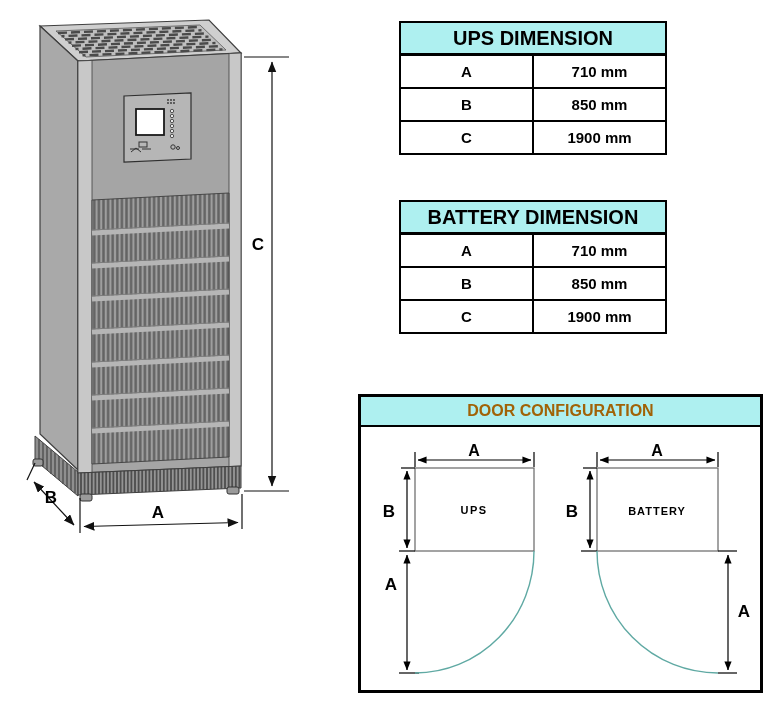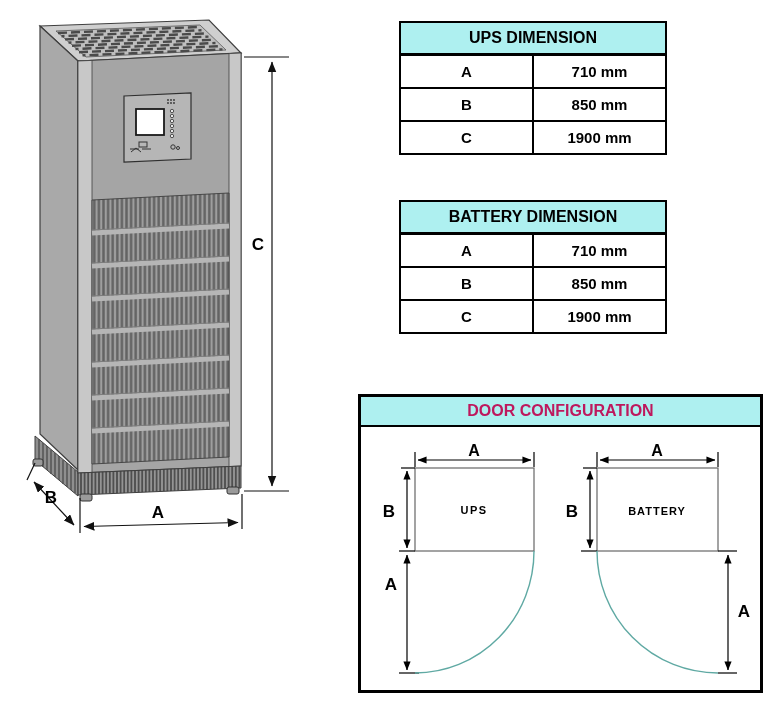--- a/index.html
+++ b/index.html
@@ -9,38 +9,38 @@
   }
   svg text{font-family:"Liberation Sans",sans-serif;}
 
   
   .dim-table{
     position:absolute;width:268px;border-collapse:collapse;table-layout:fixed;
     background:#ffffff;
   }
   .dim-table th{
     background:#aef0f0;border:2px solid #000;border-bottom:3px solid #000;
-    height:28px;font-size:16px;font-weight:bold;color:#000;text-align:center;
+    height:28px;font-size:20px;font-weight:bold;color:#000;text-align:center;
   }
   .dim-table td{
     border:2px solid #000;height:29px;text-align:center;
     font-size:15px;font-weight:bold;color:#000;
   }
   .dim-table td.lbl{width:48px;}
   .t-ups{left:399px;top:21px;}
   .t-batt{left:399px;top:200px;padding-left:25px;}
 
   
   .door-box{
     position:absolute;left:358px;top:394px;width:399px;height:293px;
     border:3px solid #000;background:#ffffff;
   }
   .door-header{
     height:28px;line-height:28px;background:#aef0f0;border-bottom:2px solid #000;
-    text-align:center;font-size:16px;font-weight:bold;color:#be185d;
+    text-align:center;font-size:16px;font-weight:bold;color:#a16207;
   }
   .door-canvas{display:block;}
 
   
   .cabinet-svg{position:absolute;left:0;top:0;}
 </style>
 </head>
 <body>
 
 <div class="stage">

